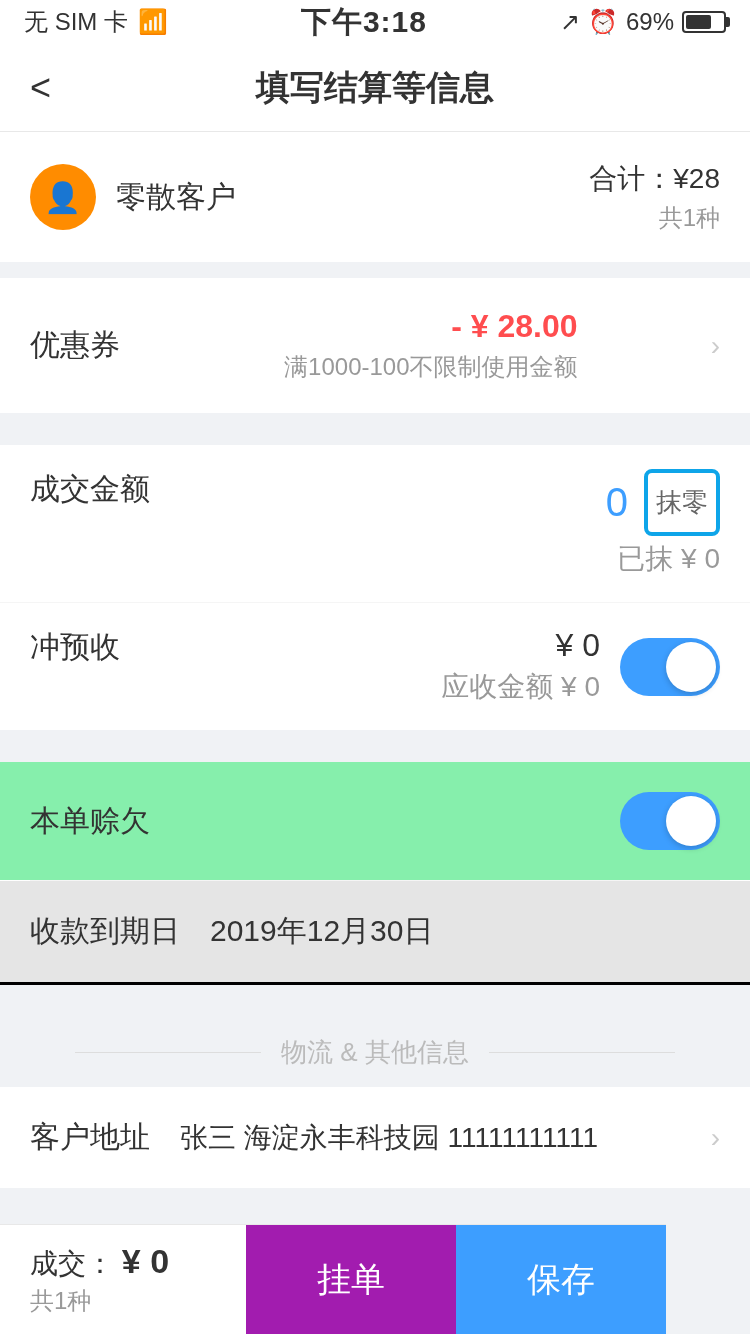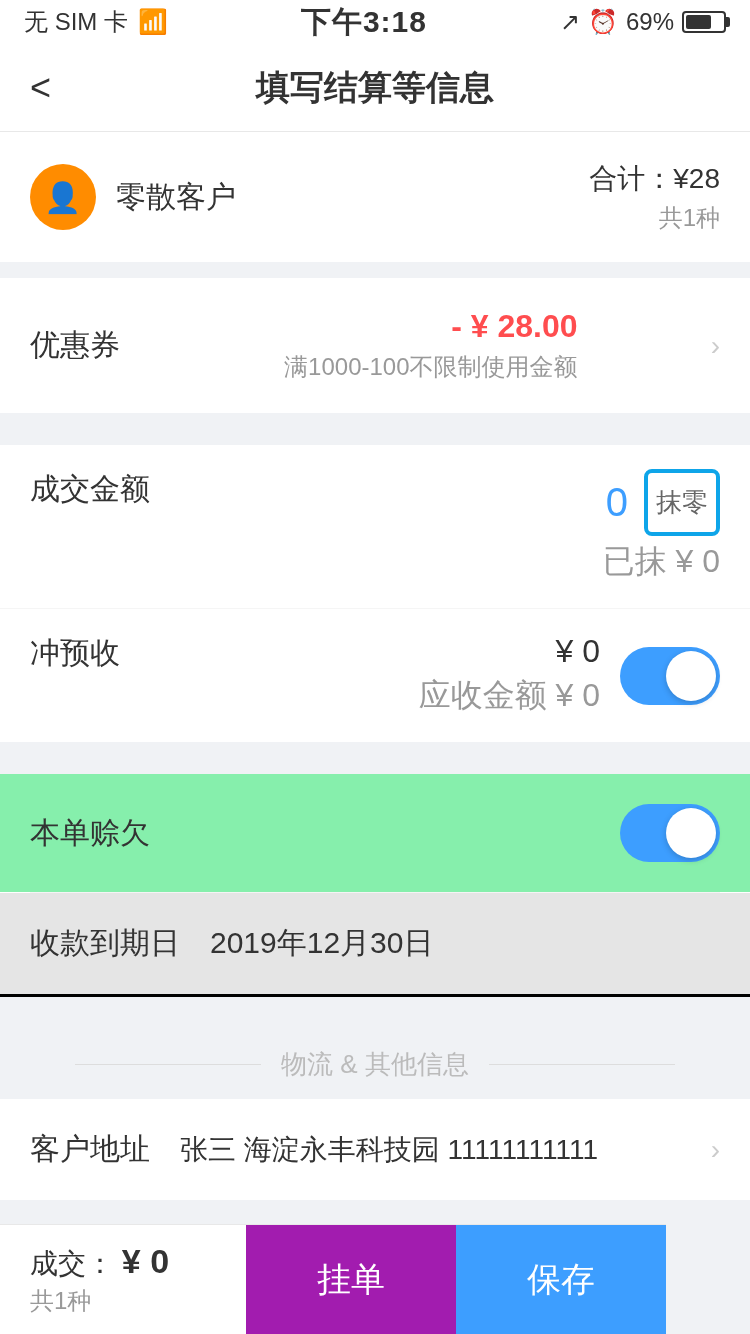--- a/index.html
+++ b/index.html
@@ -85,21 +85,21 @@
     .total-count { font-size: 24px; color: #999; margin-top: 4px; }
 
     
     .section-white {
       background: #fff;
       margin-bottom: 16px;
     }
     .row-label { font-size: 30px; color: #333; }
     .row-value { font-size: 30px; color: #333; }
     .row-value-blue { font-size: 40px; color: #3d9eff; font-weight: 500; }
-    .row-sub { font-size: 32px; color: #999; margin-top: 4px; }
+    .row-sub { font-size: 28px; color: #999; margin-top: 4px; }
     .chevron { font-size: 28px; color: #ccc; margin-left: 8px; }
 
     
     .coupon-row {
       background: #fff;
       margin-bottom: 16px;
       padding: 30px;
       display: flex;
       align-items: center;
       justify-content: space-between;

